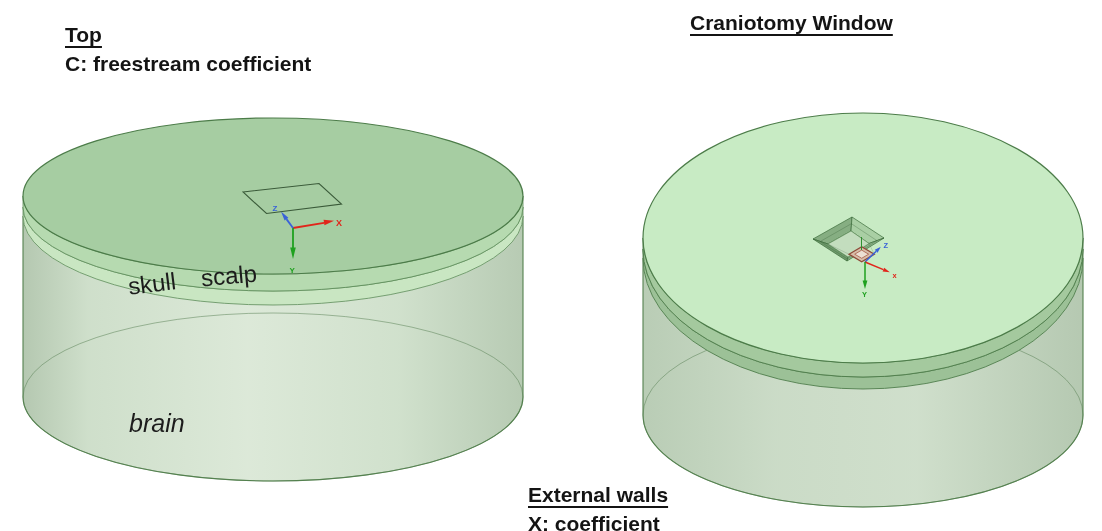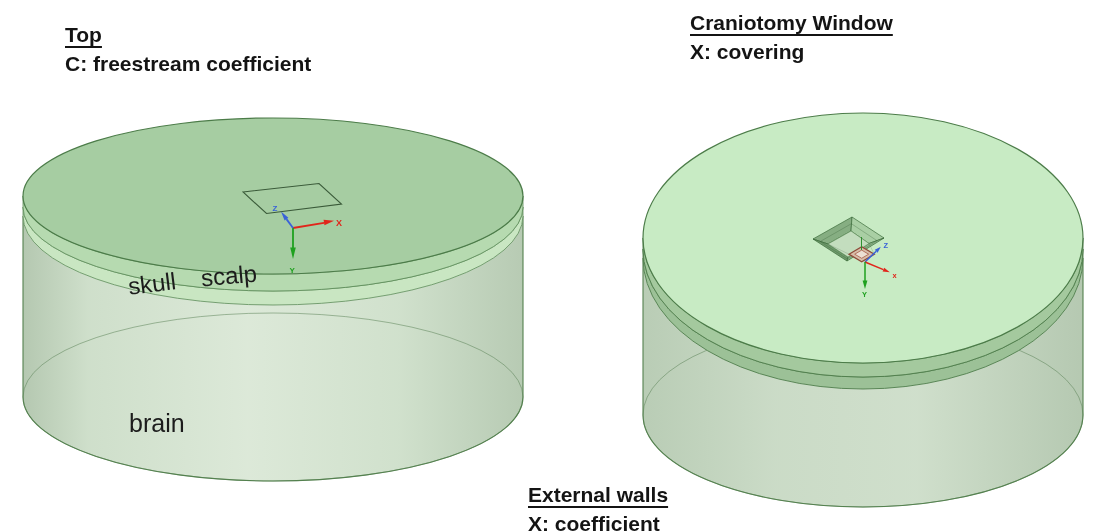--- a/index.html
+++ b/index.html
@@ -111,25 +111,24 @@
     </g>
   </svg>
 
   <div class="note" style="left:65px;top:20px;">
     <div class="nh">Top</div>
     <div>C: freestream coefficient</div>
   </div>
 
   <div class="note" style="left:690px;top:8px;">
     <div class="nh">Craniotomy Window</div>
-    <div>X: covering</div>
   </div>
 
   <div class="note" style="left:528px;top:480px;">
     <div class="nh">External walls</div>
     <div>X: coefficient</div>
   </div>
 
   <div class="organ-label" style="left:128px;top:270px;transform:rotate(-7deg);">skull</div>
   <div class="organ-label" style="left:201px;top:262px;transform:rotate(-5deg);">scalp</div>
-  <div class="organ-label" style="left:129px;top:409px;font-size:25px;">brain</div>
+  <div class="organ-label" style="left:129px;top:409px;font-size:25px;font-style:italic;">brain</div>
 
 </div>
 
 </body></html>

